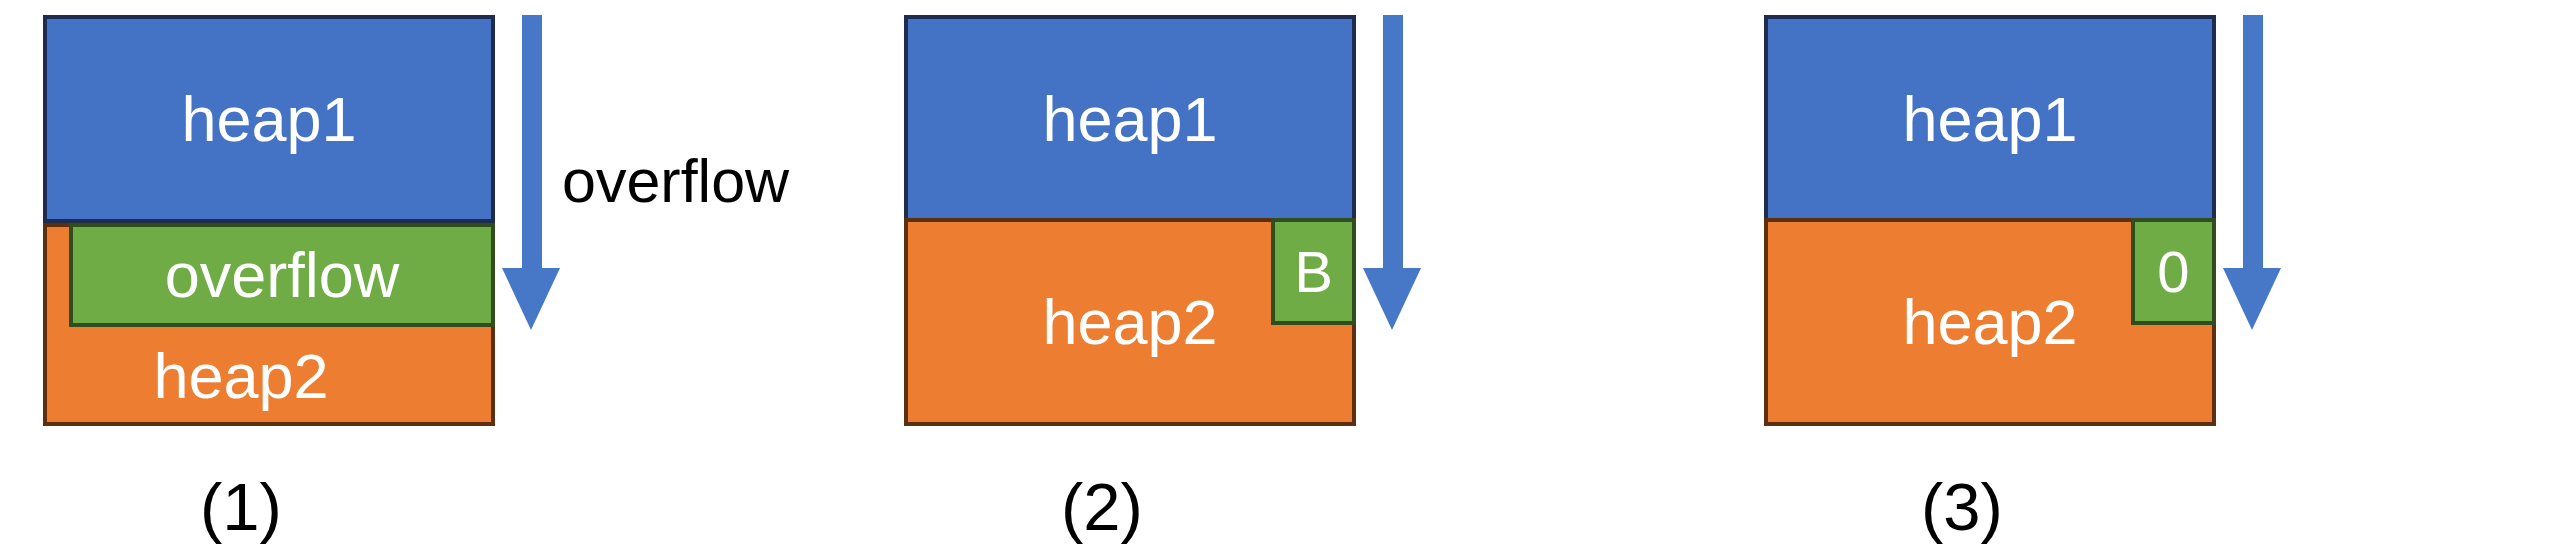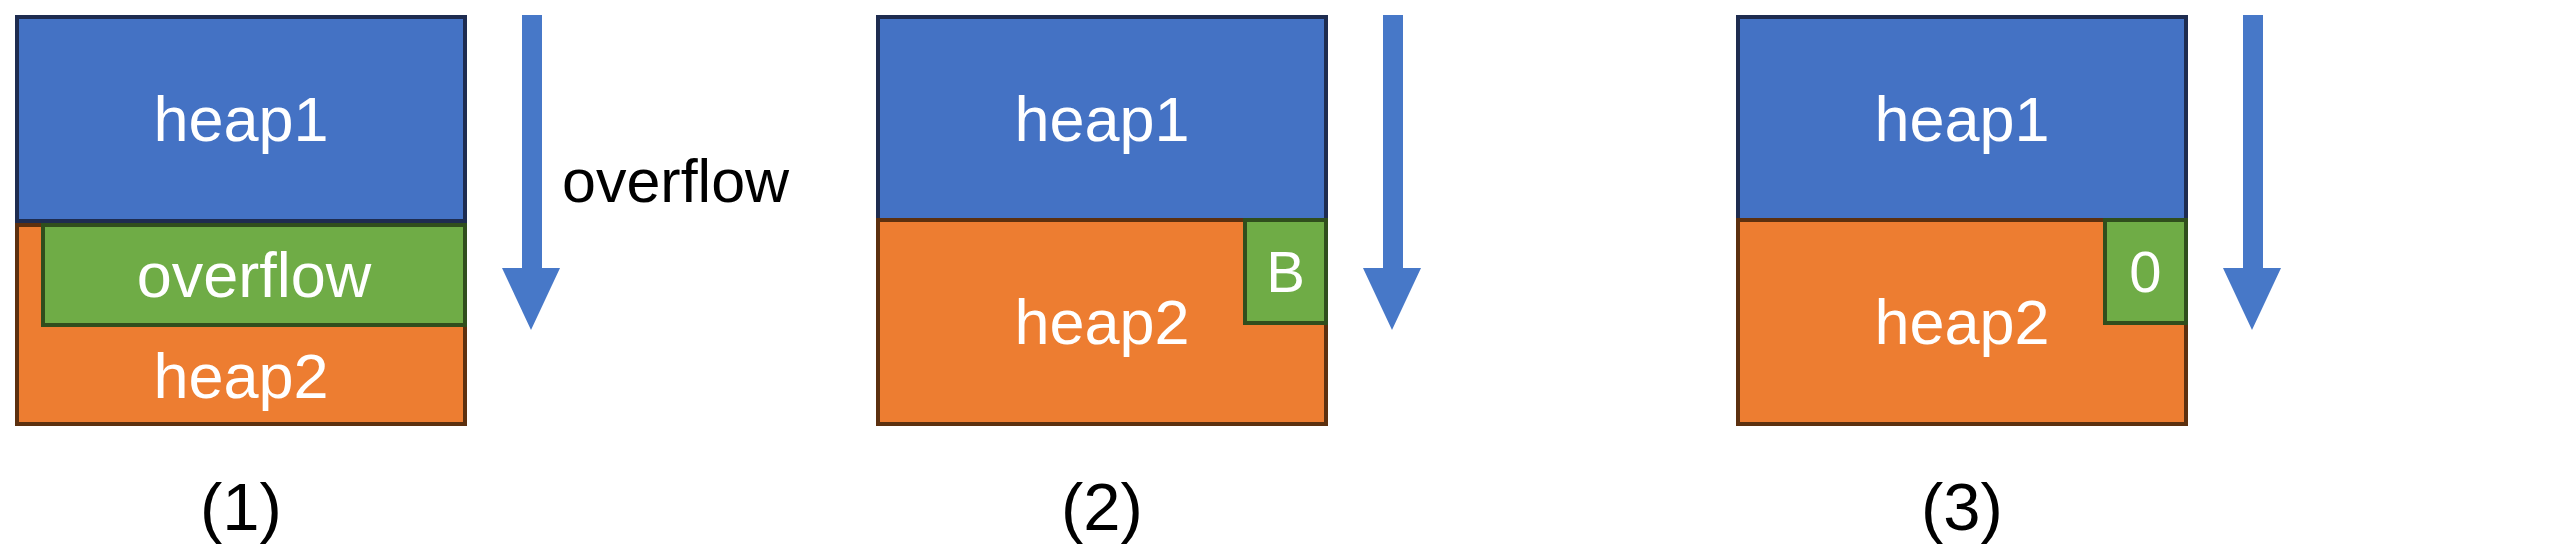--- a/index.html
+++ b/index.html
@@ -8,21 +8,21 @@
     --ink:#000000; --boxlabel:#FFFFFF; --bg:#FFFFFF;
   }
   html,body{margin:0;padding:0;background:var(--bg);}
   #canvas{
     position:relative; width:2576px; height:551px; background:var(--bg);
     overflow:hidden; font-family:"Liberation Sans", sans-serif;
   }
   .panel{position:absolute; top:0; width:855px; height:551px;}
   #panel-1{left:0;} #panel-2{left:861px;} #panel-3{left:1721px;}
 
-  .box{position:absolute; box-sizing:border-box;}
+  .box{position:absolute; box-sizing:border-box;margin-left:28px;}
   .blue-box{
     left:15px; top:15px; width:452px; height:208px;
     background:var(--blue); border:4.9px solid var(--navy); z-index:1;
     display:flex; align-items:center; justify-content:center;
   }
   .orange-box{
     left:15px; background:var(--orange); border:4.9px solid var(--brown); z-index:2;
     width:452px;
   }
   .p1 .orange-box{top:223px; height:203px;}

